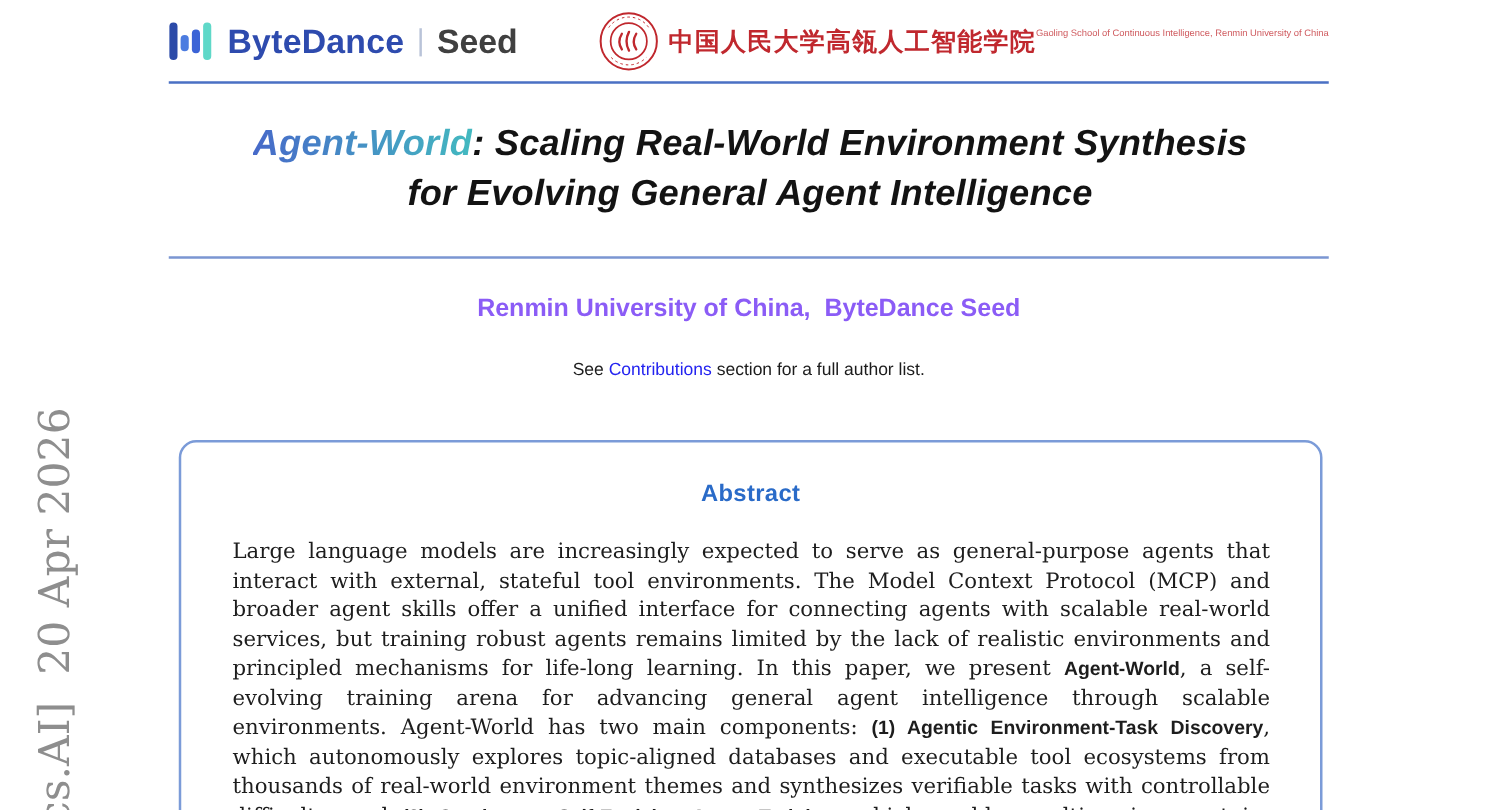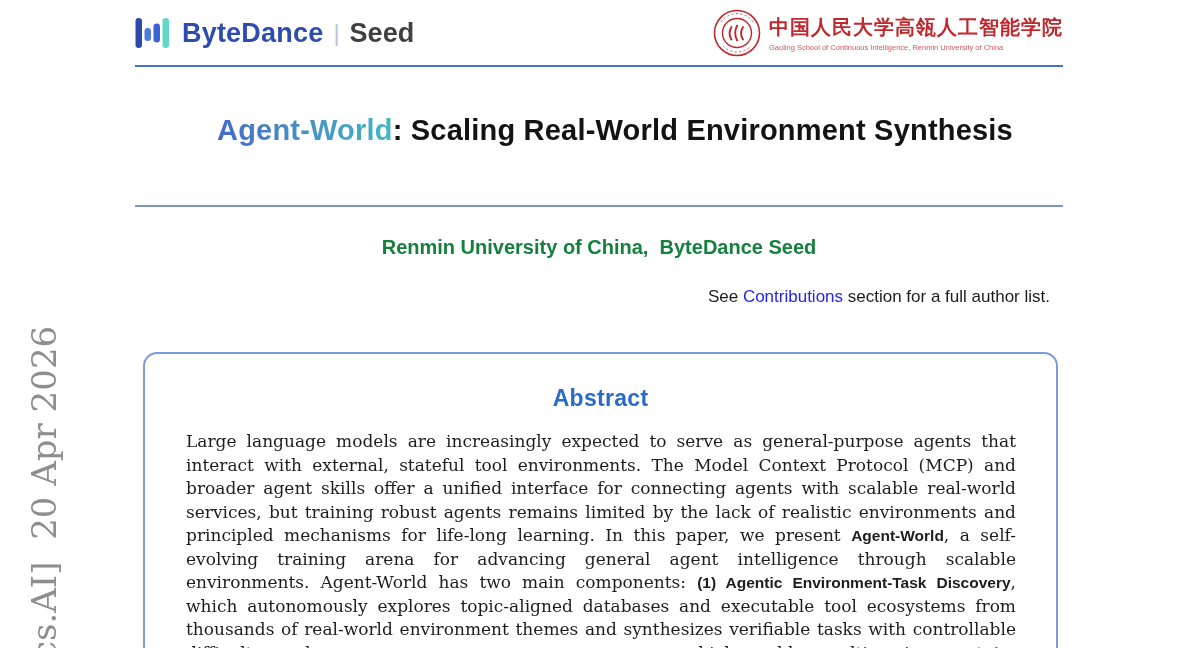--- a/index.html
+++ b/index.html
@@ -23,62 +23,63 @@
     position:absolute;left:135px;top:6px;width:928px;height:54px;
     display:flex;justify-content:space-between;align-items:center;
   }
   .bd-logo{display:flex;align-items:center;}
   .bd-bars{margin-right:11px;display:block;}
   .bd-name{font-size:27px;font-weight:700;color:#2e4bae;letter-spacing:.2px;}
   .bd-sep{font-size:24px;font-weight:400;color:#b9c3d8;margin:0 10px;}
   .bd-seed{font-size:27px;font-weight:700;color:#404040;}
   .ruc-logo{display:flex;align-items:center;}
   .ruc-seal{margin-right:7px;display:block;}
-  .ruc-text{display:flex;flex-direction:column;}
+  .ruc-text{display:flex;flex-direction:row;}
   .ruc-cn{
     color:#c0282e;font-size:20px;font-weight:700;letter-spacing:1px;
     font-family:"DejaVu Sans","Liberation Sans",sans-serif;white-space:nowrap;
   }
   .ruc-en{color:#cf5a5e;font-size:7.5px;margin-top:2px;white-space:nowrap;}
 
   
   .rule{position:absolute;left:135px;width:928px;height:2px;background:#4a70c4;}
   .rule1{top:65px;}
   .rule2{top:205px;background:#7b96d2;}
 
   
   .title{
-    position:absolute;left:120px;width:958px;top:94px;margin:16px;
+    position:absolute;left:120px;width:958px;top:94px;margin:1px;
     text-align:center;font-size:29px;line-height:40px;font-weight:700;color:#131313;
     letter-spacing:.2px;
+    font-style:italic;
   }
   .grad{
     background:linear-gradient(90deg,#4769c9 0%,#43b9c0 100%);
     -webkit-background-clip:text;background-clip:text;color:transparent;
   }
 
   
   .authors{
     position:absolute;left:135px;width:928px;top:236px;text-align:center;
-    font-size:20px;font-weight:700;color:#15803d;white-space:pre-wrap;
+    font-size:20px;font-weight:700;color:#8b5cf6;white-space:pre-wrap;
   }
   .byline{
-    position:absolute;left:122px;width:928px;top:287px;text-align:right;
-    font-size:17px;color:#1c1c1c;
+    position:absolute;left:135px;width:928px;top:287px;text-align:center;
+    font-size:14px;color:#1c1c1c;
   }
   .link{color:#2323f0;text-decoration:none;cursor:pointer;}
 
   
   .abstract-box{
     position:absolute;left:143px;top:352px;width:915px;height:340px;
     border:2px solid #7b9bd8;border-radius:14px;box-sizing:border-box;background:#fff;
   }
   .abstract-heading{
     position:absolute;top:31px;left:0;right:0;margin:0;text-align:center;
-    font-size:23px;font-weight:700;color:#2a6bc8;letter-spacing:.3px;
+    font-size:19px;font-weight:700;color:#2a6bc8;letter-spacing:.3px;
   }
   .abstract-text{
     position:absolute;top:76px;left:41px;width:830px;margin:0;
     font-family:"DejaVu Serif","Liberation Serif",serif;
     font-size:17px;line-height:23.5px;text-align:justify;color:#1d1d1d;
   }
   .bs{font-family:"Liberation Sans",sans-serif;font-weight:700;font-size:15.5px;}
 </style>
 </head>
 <body>
@@ -112,21 +113,21 @@
       </svg>
       <div class="ruc-text">
         <div class="ruc-cn">中国人民大学高瓴人工智能学院</div>
         <div class="ruc-en">Gaoling School of Continuous Intelligence, Renmin University of China</div>
       </div>
     </div>
   </header>
 
   <div class="rule rule1"></div>
 
-  <h1 class="title"><span class="grad">Agent-World</span><span>: Scaling Real-World Environment Synthesis</span><br></h1>
+  <h1 class="title"><span class="grad">Agent-World</span><span>: Scaling Real-World Environment Synthesis</span><br><span>for Evolving General Agent Intelligence</span></h1>
 
   <div class="rule rule2"></div>
 
   <div class="authors">Renmin University of China,  ByteDance Seed</div>
 
   <div class="byline"><span>See </span><a class="link" href="#">Contributions</a><span> section for a full author list.</span></div>
 
   <section class="abstract-box">
     <h2 class="abstract-heading">Abstract</h2>
     <p class="abstract-text"><span>Large language models are increasingly expected to serve as general-purpose agents that interact with external, stateful tool environments. The Model Context Protocol (MCP) and broader agent skills offer a unified interface for connecting agents with scalable real-world services, but training robust agents remains limited by the lack of realistic environments and principled mechanisms for life-long learning. In this paper, we present </span><span class="bs">Agent-World</span><span>, a self-evolving training arena for advancing general agent intelligence through scalable environments. Agent-World has two main components: </span><span class="bs">(1) Agentic Environment-Task Discovery</span><span>, which autonomously explores topic-aligned databases and executable tool ecosystems from thousands of real-world environment themes and synthesizes verifiable tasks with controllable difficulty; and </span><span class="bs">(2) Continuous Self-Evolving Agent Training</span><span>, which enables multi-environment in-context reinforcement learning with self-evolving task curricula.</span></p>

